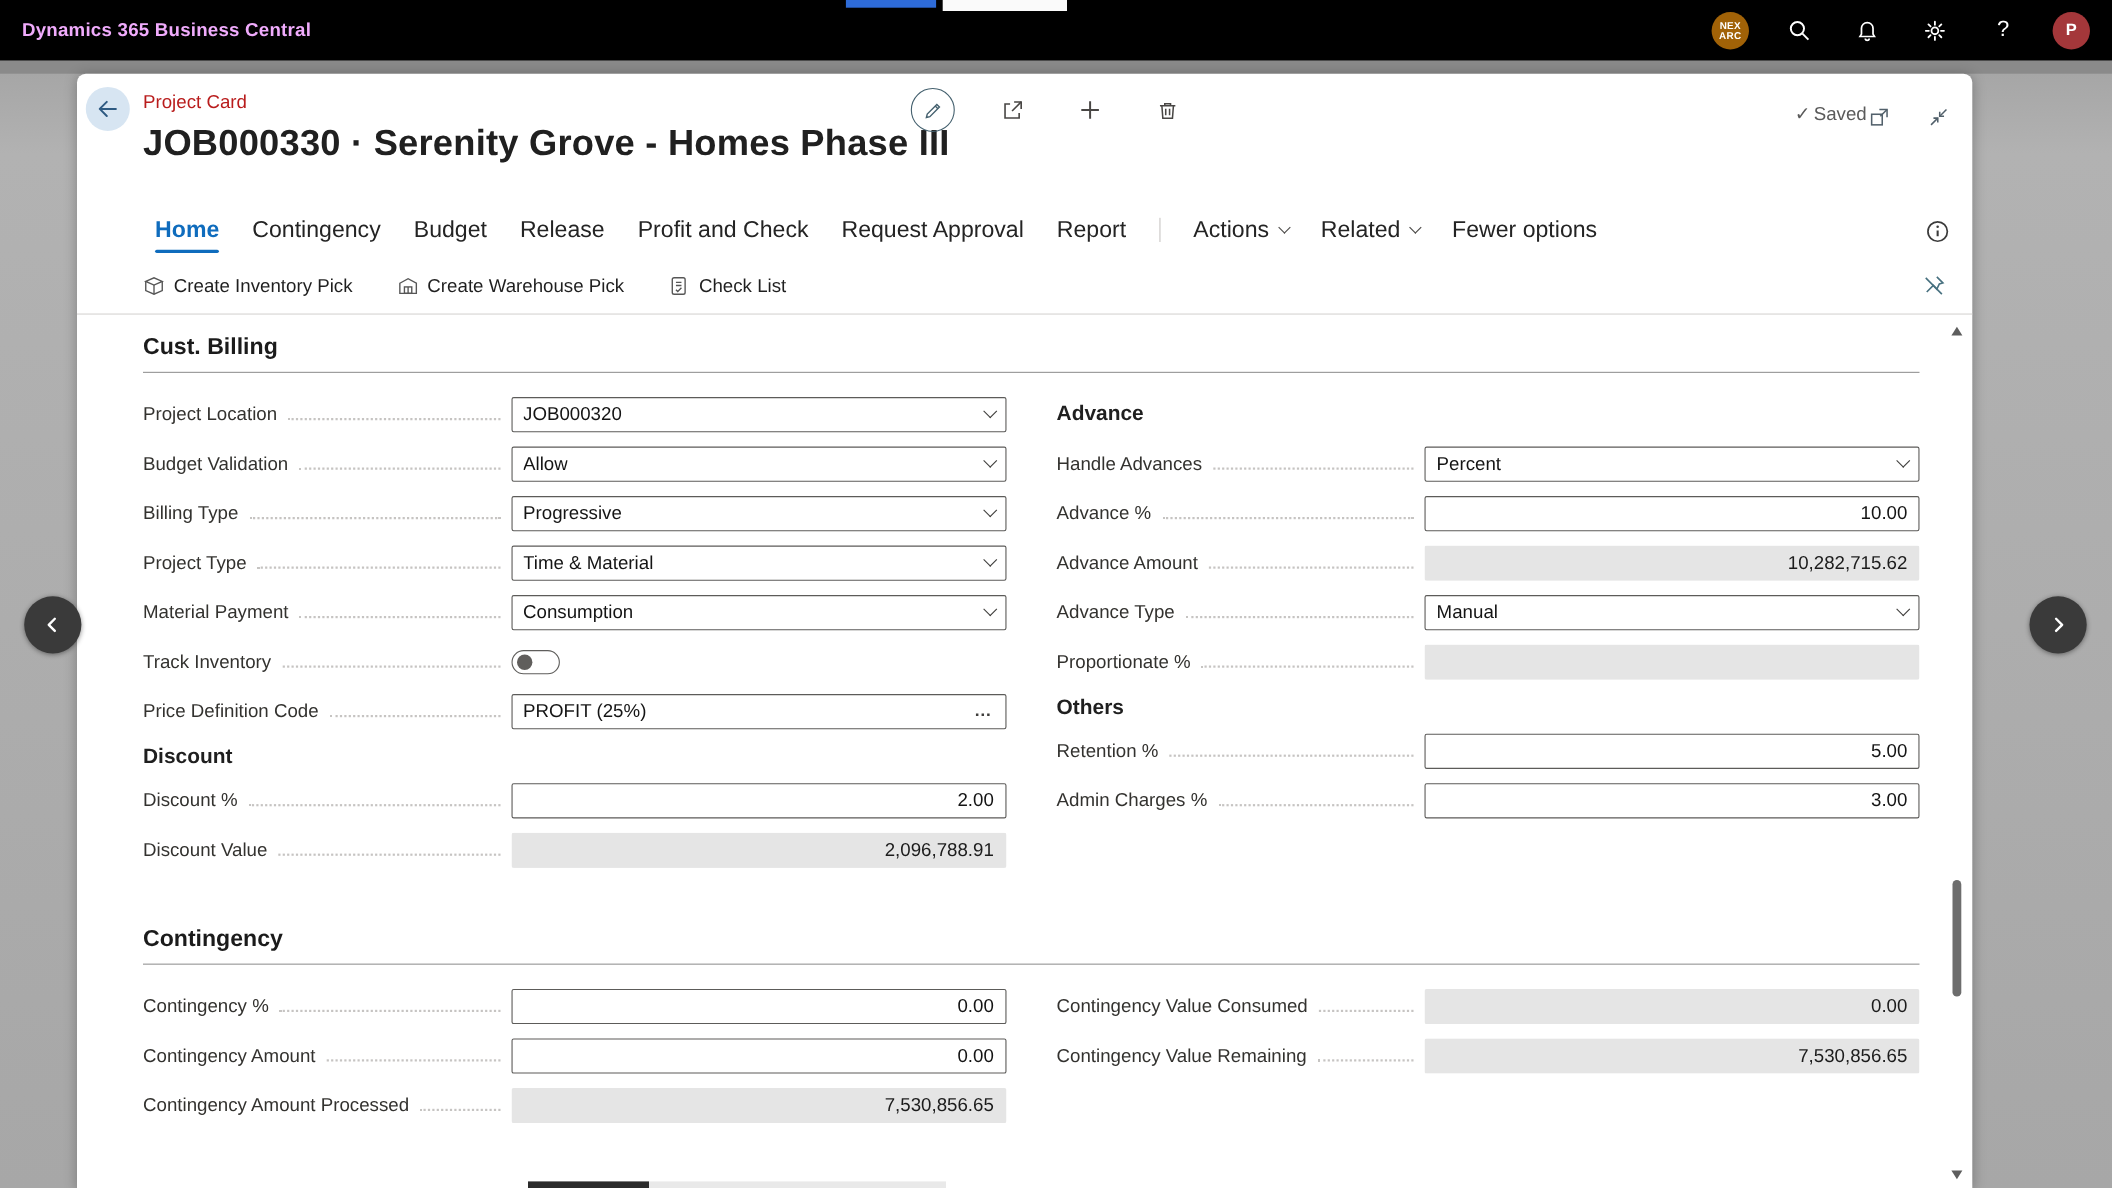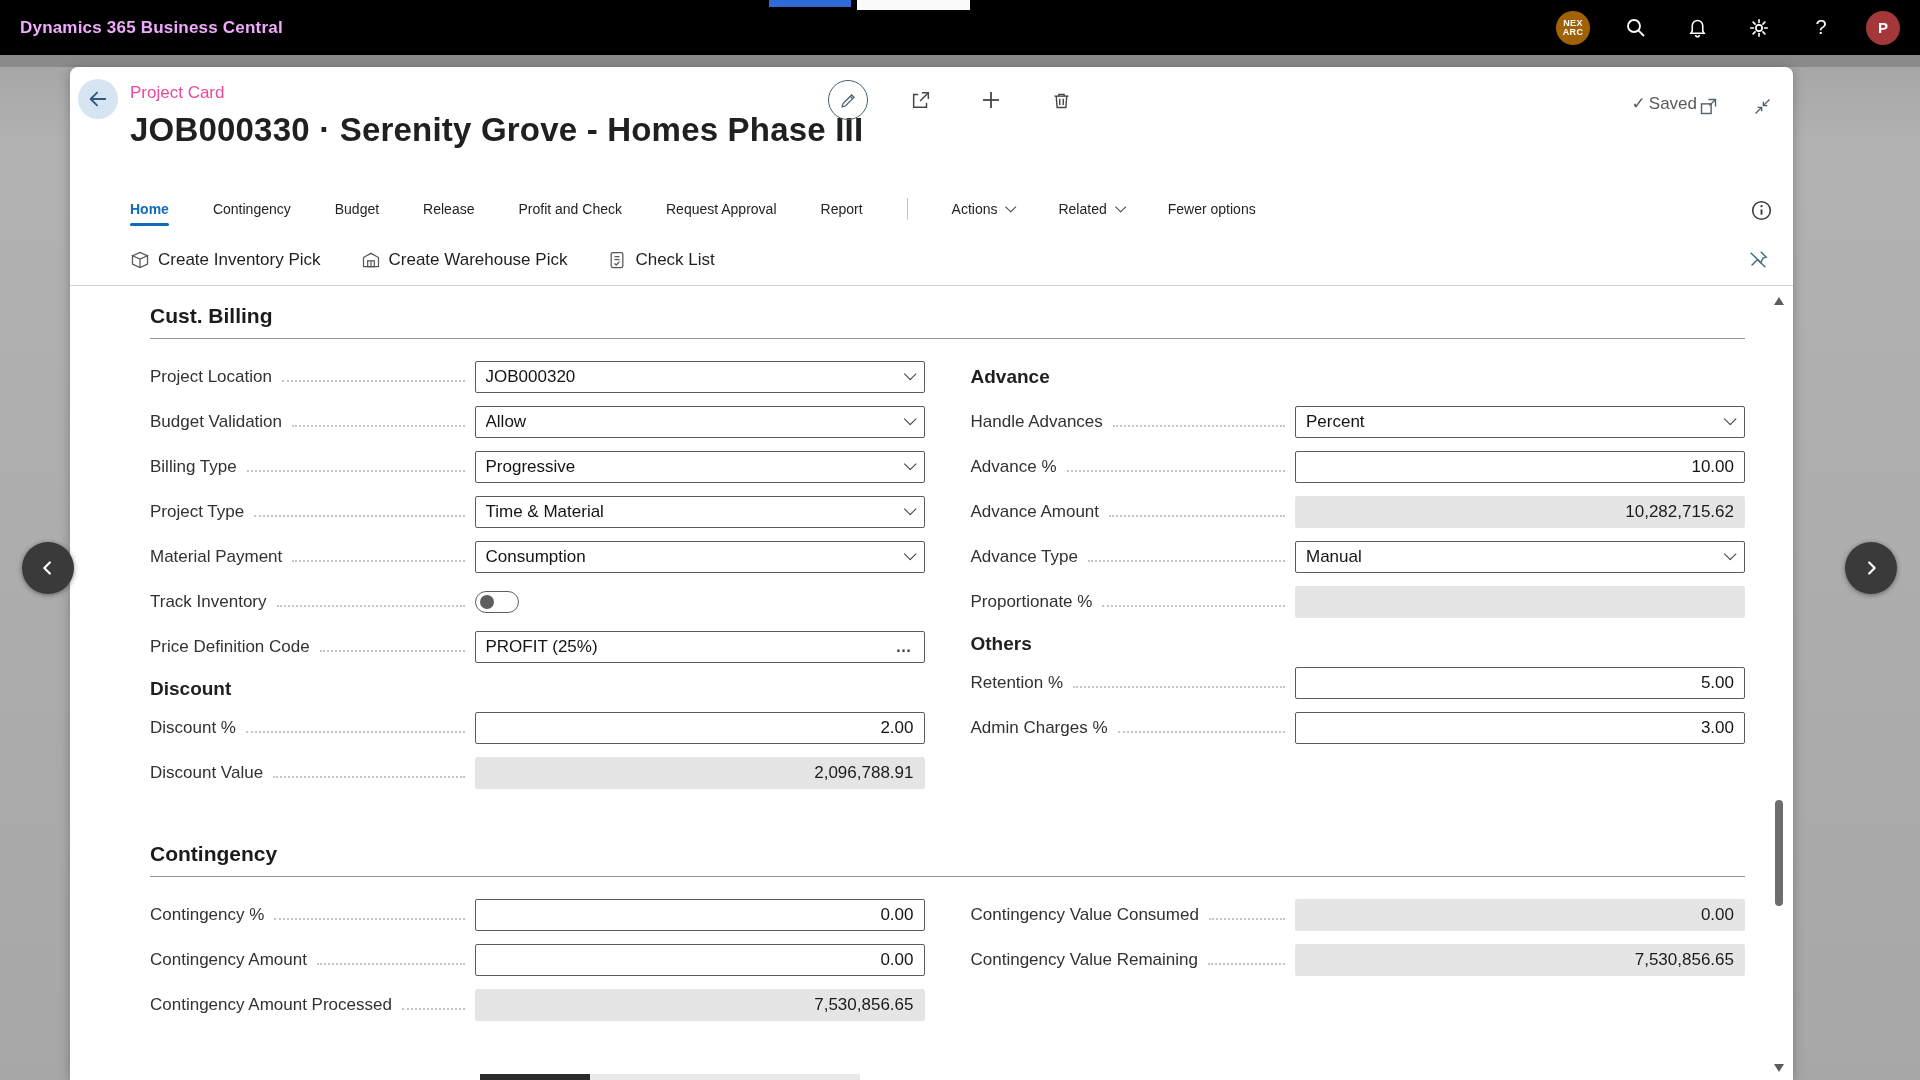--- a/index.html
+++ b/index.html
@@ -47,56 +47,56 @@
   
   .card {
     position: absolute; left: 70px; top: 67px; width: 1723px; height: 1013px;
     background: #fff; border-radius: 8px 8px 0 0; box-shadow: 0 2px 12px rgba(0,0,0,.28);
   }
   .card-header { position: relative; height: 117px; }
   .back-btn {
     position: absolute; left: 8px; top: 12px; width: 40px; height: 40px; border-radius: 50%;
     background: #d7e5f2; display: flex; align-items: center; justify-content: center;
   }
-  .caption { position: absolute; left: 60px; top: 16px; font-size: 17px; color: #ec4899; }
+  .caption { position: absolute; left: 60px; top: 16px; font-size: 17px; color: #b91c1c; }
   .page-title { position: absolute; left: 60px; top: 44px; font-size: 33px; font-weight: 600; color: #202020; letter-spacing: .2px; white-space: nowrap; }
   .header-icons { position: absolute; left: 758px; top: 13px; display: flex; align-items: center; gap: 36px; }
   .icon-circle {
     width: 40px; height: 40px; border: 1.6px solid #44606e; border-radius: 50%;
     display: flex; align-items: center; justify-content: center;
   }
   .hd-iconbtn { width: 34px; height: 34px; display: flex; align-items: center; justify-content: center; }
   .saved { position: absolute; right: 96px; top: 26px; display: flex; align-items: center; gap: 3px; color: #5a5a5a; font-size: 17px; }
   .window-icons { position: absolute; right: 14px; top: 22px; display: flex; gap: 20px; align-items: center; }
 
   
   .tabs {
-    position: relative; height: 50px; display: flex; align-items: center; gap: 44px;
-    padding: 0 60px; font-size: 14px; color: #242424;
+    position: relative; height: 50px; display: flex; align-items: center; gap: 30px;
+    padding: 0 60px; font-size: 21px; color: #242424; margin-left: 11px;
   }
   .tab { position: relative; white-space: nowrap; cursor: pointer; display: inline-flex; align-items: center; }
   .tab.active { color: #0f6cbd; font-weight: 600; }
   .tab.active::after { content: ""; position: absolute; left: 0; right: 0; bottom: -9px; height: 3px; background: #0f6cbd; border-radius: 2px; }
   .tabsep { width: 1px; height: 22px; background: #c8c6c4; }
   .tchev {
     width: 8px; height: 8px; border-right: 1.7px solid #484644; border-bottom: 1.7px solid #484644;
     transform: rotate(45deg) translate(-1px,-2px); margin-left: 9px; display: inline-block;
   }
   .info-btn { position: absolute; right: 20px; top: 14px; width: 24px; height: 24px; display: flex; align-items: center; justify-content: center; }
 
   
   .actionbar {
     position: relative; height: 52px; display: flex; align-items: center; gap: 40px;
     padding: 0 60px; border-bottom: 1px solid #d6d4d2;
   }
   .action { display: flex; align-items: center; gap: 8px; font-size: 17px; color: #1f1f1f; }
   .pinbtn { position: absolute; right: 20px; top: 13px; width: 26px; height: 26px; }
 
   
-  .content { position: relative; height: 794px; overflow: hidden; padding: 0 48px 0 80px; }
+  .content { position: relative; height: 794px; overflow: hidden; padding: 0 48px 0 60px; }
   .section-title {
     font-size: 21px; font-weight: 700; color: #1b1b1b;
     margin-top: 18px; padding-bottom: 10px; border-bottom: 1px solid #949494;
   }
   .section-title.second { margin-top: 40px; }
   .cols { display: flex; gap: 46px; margin-top: 22px; }
   .col { flex: 1; min-width: 0; }
 
   .frow { display: flex; align-items: center; height: 32px; margin-bottom: 13px; }
   .flabel { font-size: 17px; color: #33322f; white-space: nowrap; }

